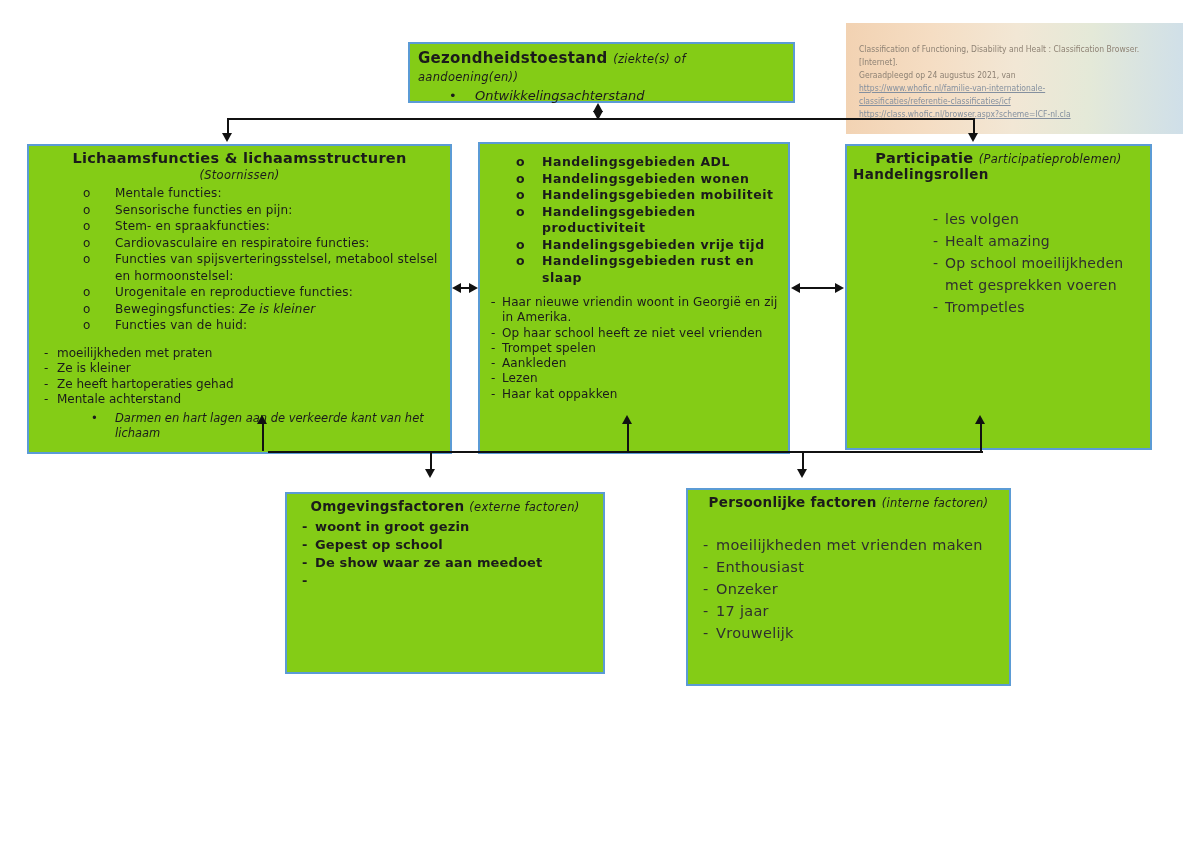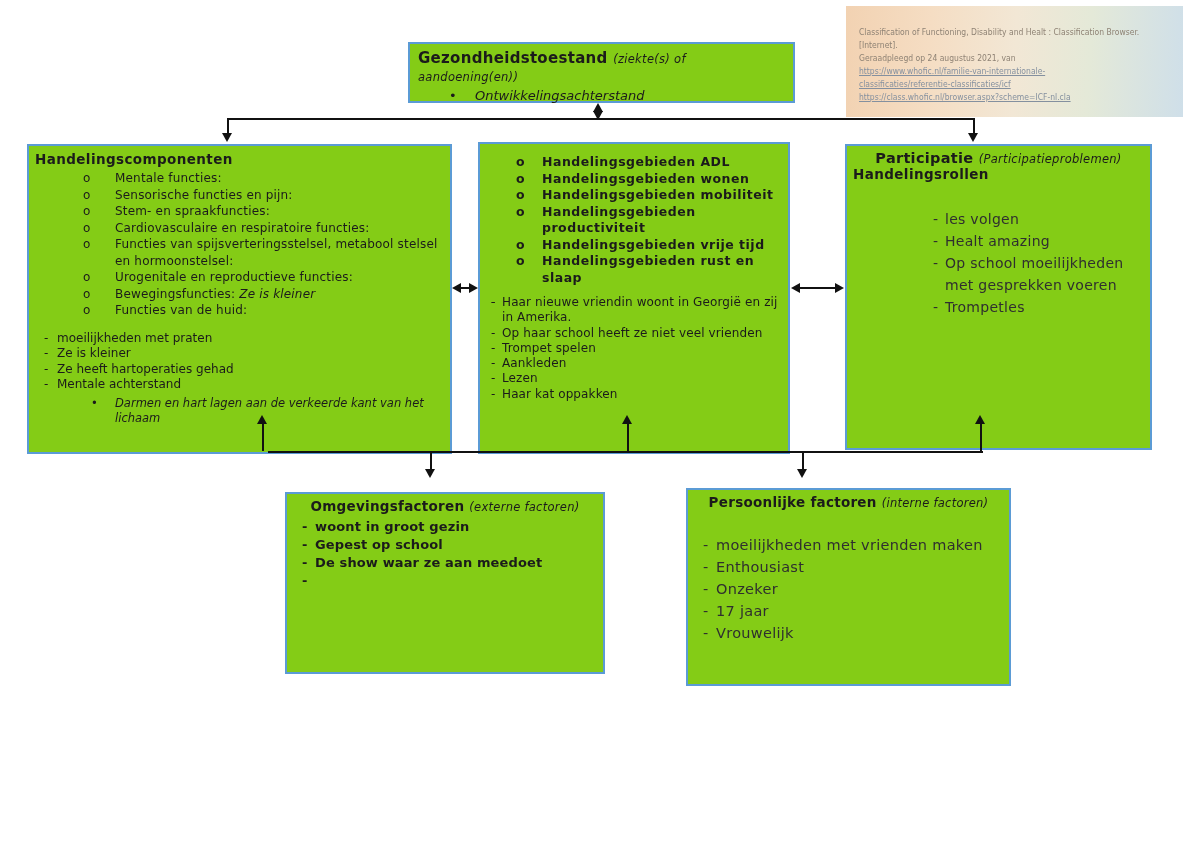--- a/index.html
+++ b/index.html
@@ -23,21 +23,21 @@
   .a-left{border-top:5px solid transparent;border-bottom:5px solid transparent;border-right:9px solid #111;}
   .a-right{border-top:5px solid transparent;border-bottom:5px solid transparent;border-left:9px solid #111;}
 
   
   #hc{left:408px;top:42px;width:387px;height:61px;padding:5px 8px;}
   #hc .ttl{text-align:left;font-size:15px;}
   #hc .hc-item{margin-top:3px;font-style:italic;font-size:13px;padding-left:57px;}
   #hc .hc-item .mk{left:31px;font-style:normal;}
 
   
-  #cit{left:846px;top:6px;width:337px;height:111px;box-sizing:border-box;
+  #cit{left:846px;top:23px;width:337px;height:111px;box-sizing:border-box;
        padding:20px 8px 12px 13px;
        background:linear-gradient(93deg,#f2d2b2 0%,#f5ddc3 25%,#f2e7d5 50%,#e4e9d8 72%,#cfdfe9 100%);}
   .cit-inner{transform:scaleX(.85);transform-origin:0 0;width:117%;
              font-size:9px;line-height:13px;color:#8e8274;letter-spacing:0;}
   .cit-link{display:block;color:#84909f;text-decoration:underline;overflow-wrap:anywhere;}
   .cit-link.l1{max-width:312px;}
 
   
   #bf{left:27px;top:144px;width:425px;height:310px;padding:4px 6px;}
   #bf .heading{margin-top:1px;}
@@ -96,21 +96,24 @@
 <div id="cit" class="abs">
   <div class="cit-inner">
     <div>Classification of Functioning, Disability and Healt : Classification Browser. [Internet].</div>
     <div>Geraadpleegd op 24 augustus 2021, van</div>
     <a class="cit-link l1" href="#">https://www.whofic.nl/familie-van-internationale-classificaties/referentie-classificaties/icf</a>
     <a class="cit-link" href="#">https://class.whofic.nl/browser.aspx?scheme=ICF-nl.cla</a>
   </div>
 </div>
 
 <div class="box" id="bf">
-  <div class="heading">Handelingscomponenten</div>
+  <div class="ttl">
+    <span class="t">Lichaamsfuncties &amp; lichaamsstructuren</span>
+    <span class="sub">(Stoornissen)</span>
+  </div>
   <div class="olist">
     <div class="row"><span class="mk">o</span><span>Mentale functies:</span></div>
     <div class="row"><span class="mk">o</span><span>Sensorische functies en pijn:</span></div>
     <div class="row"><span class="mk">o</span><span>Stem- en spraakfuncties:</span></div>
     <div class="row"><span class="mk">o</span><span>Cardiovasculaire en respiratoire functies:</span></div>
     <div class="row"><span class="mk">o</span><span>Functies van spijsverteringsstelsel, metabool stelsel en hormoonstelsel:</span></div>
     <div class="row"><span class="mk">o</span><span>Urogenitale en reproductieve functies:</span></div>
     <div class="row"><span class="mk">o</span><span>Bewegingsfuncties:</span> <span class="it">Ze is kleiner</span></div>
     <div class="row"><span class="mk">o</span><span>Functies van de huid:</span></div>
   </div>

